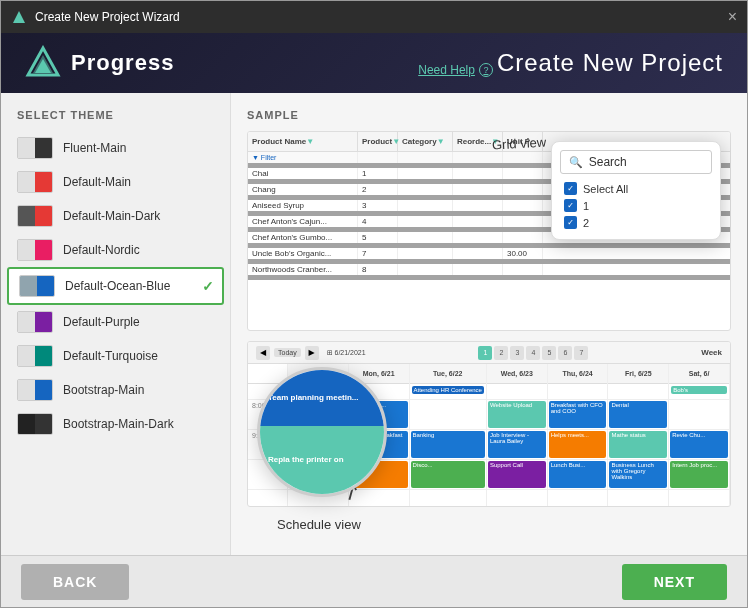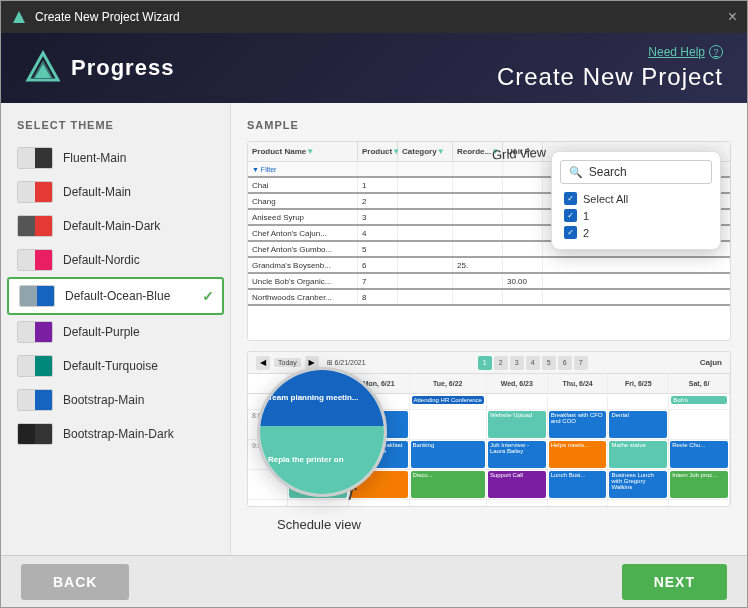--- a/index.html
+++ b/index.html
@@ -64,21 +64,21 @@
       height: 36px;
     }
     .logo-text {
       color: #fff;
       font-size: 22px;
       font-weight: 700;
       letter-spacing: 1px;
     }
     .header-right {
       display: flex;
-      flex-direction: column;
+      flex-direction: row;
       align-items: flex-end;
       gap: 4px;
     }
     .need-help {
       color: #5bc8af;
       font-size: 12px;
       text-decoration: underline;
       cursor: pointer;
       display: flex;
       align-items: center;
@@ -214,21 +214,21 @@
       height: 100%;
       display: flex;
       align-items: center;
       color: #444;
       font-weight: 600;
       font-size: 8px;
       flex-shrink: 0;
     }
     .mini-grid-row {
       display: flex;
-      border-bottom: 2px solid #a3a3a3;
+      border-bottom: 5px solid #a3a3a3;
       height: 16px;
       align-items: flex-end;
     }
     .mini-grid-cell {
       padding: 0 4px;
       border-right: 1px solid #eee;
       height: 100%;
       display: flex;
       align-items: center;
       color: #333;
@@ -683,27 +683,20 @@
                 <div class="mini-grid-cell" style="width:40px;">4</div>
                 <div class="mini-grid-cell" style="width:55px;"></div>
                 <div class="mini-grid-cell" style="width:50px;"></div>
                 <div class="mini-grid-cell" style="width:40px;"></div>
               </div>
             <div class="mini-grid-row">
                 <div class="mini-grid-cell" style="width:110px;">Chef Anton's Gumbo...</div>
                 <div class="mini-grid-cell" style="width:40px;">5</div>
                 <div class="mini-grid-cell" style="width:55px;"></div>
                 <div class="mini-grid-cell" style="width:50px;"></div>
-                <div class="mini-grid-cell" style="width:40px;"></div>
-              </div>
-            <div class="mini-grid-row">
-                <div class="mini-grid-cell" style="width:110px;">Grandma's Boysenb...</div>
-                <div class="mini-grid-cell" style="width:40px;">6</div>
-                <div class="mini-grid-cell" style="width:55px;"></div>
-                <div class="mini-grid-cell" style="width:50px;">25.</div>
                 <div class="mini-grid-cell" style="width:40px;"></div>
               </div>
             <div class="mini-grid-row">
                 <div class="mini-grid-cell" style="width:110px;">Uncle Bob's Organic...</div>
                 <div class="mini-grid-cell" style="width:40px;">7</div>
                 <div class="mini-grid-cell" style="width:55px;"></div>
                 <div class="mini-grid-cell" style="width:50px;"></div>
                 <div class="mini-grid-cell" style="width:40px;">30.00</div>
               </div>
             <div class="mini-grid-row">
@@ -748,21 +741,21 @@
             </div>
             <div class="schedule-page">
               <span class="page-num">1</span>
               <span class="page-num inactive">2</span>
               <span class="page-num inactive">3</span>
               <span class="page-num inactive">4</span>
               <span class="page-num inactive">5</span>
               <span class="page-num inactive">6</span>
               <span class="page-num inactive">7</span>
             </div>
-            <span class="week-label">Cajun</span>
+            <span class="week-label">Week</span>
           </div>
 
           <div class="calendar-grid">
 
             <div class="time-col">
               <div style="height:20px; border-bottom:1px solid #ddd;"></div>
               <div style="height:16px; border-bottom:1px solid #eee;"></div>
               <div class="time-slot">8:00 AM</div>
               <div class="time-slot">9:00 AM</div>
               <div class="time-slot"></div>

